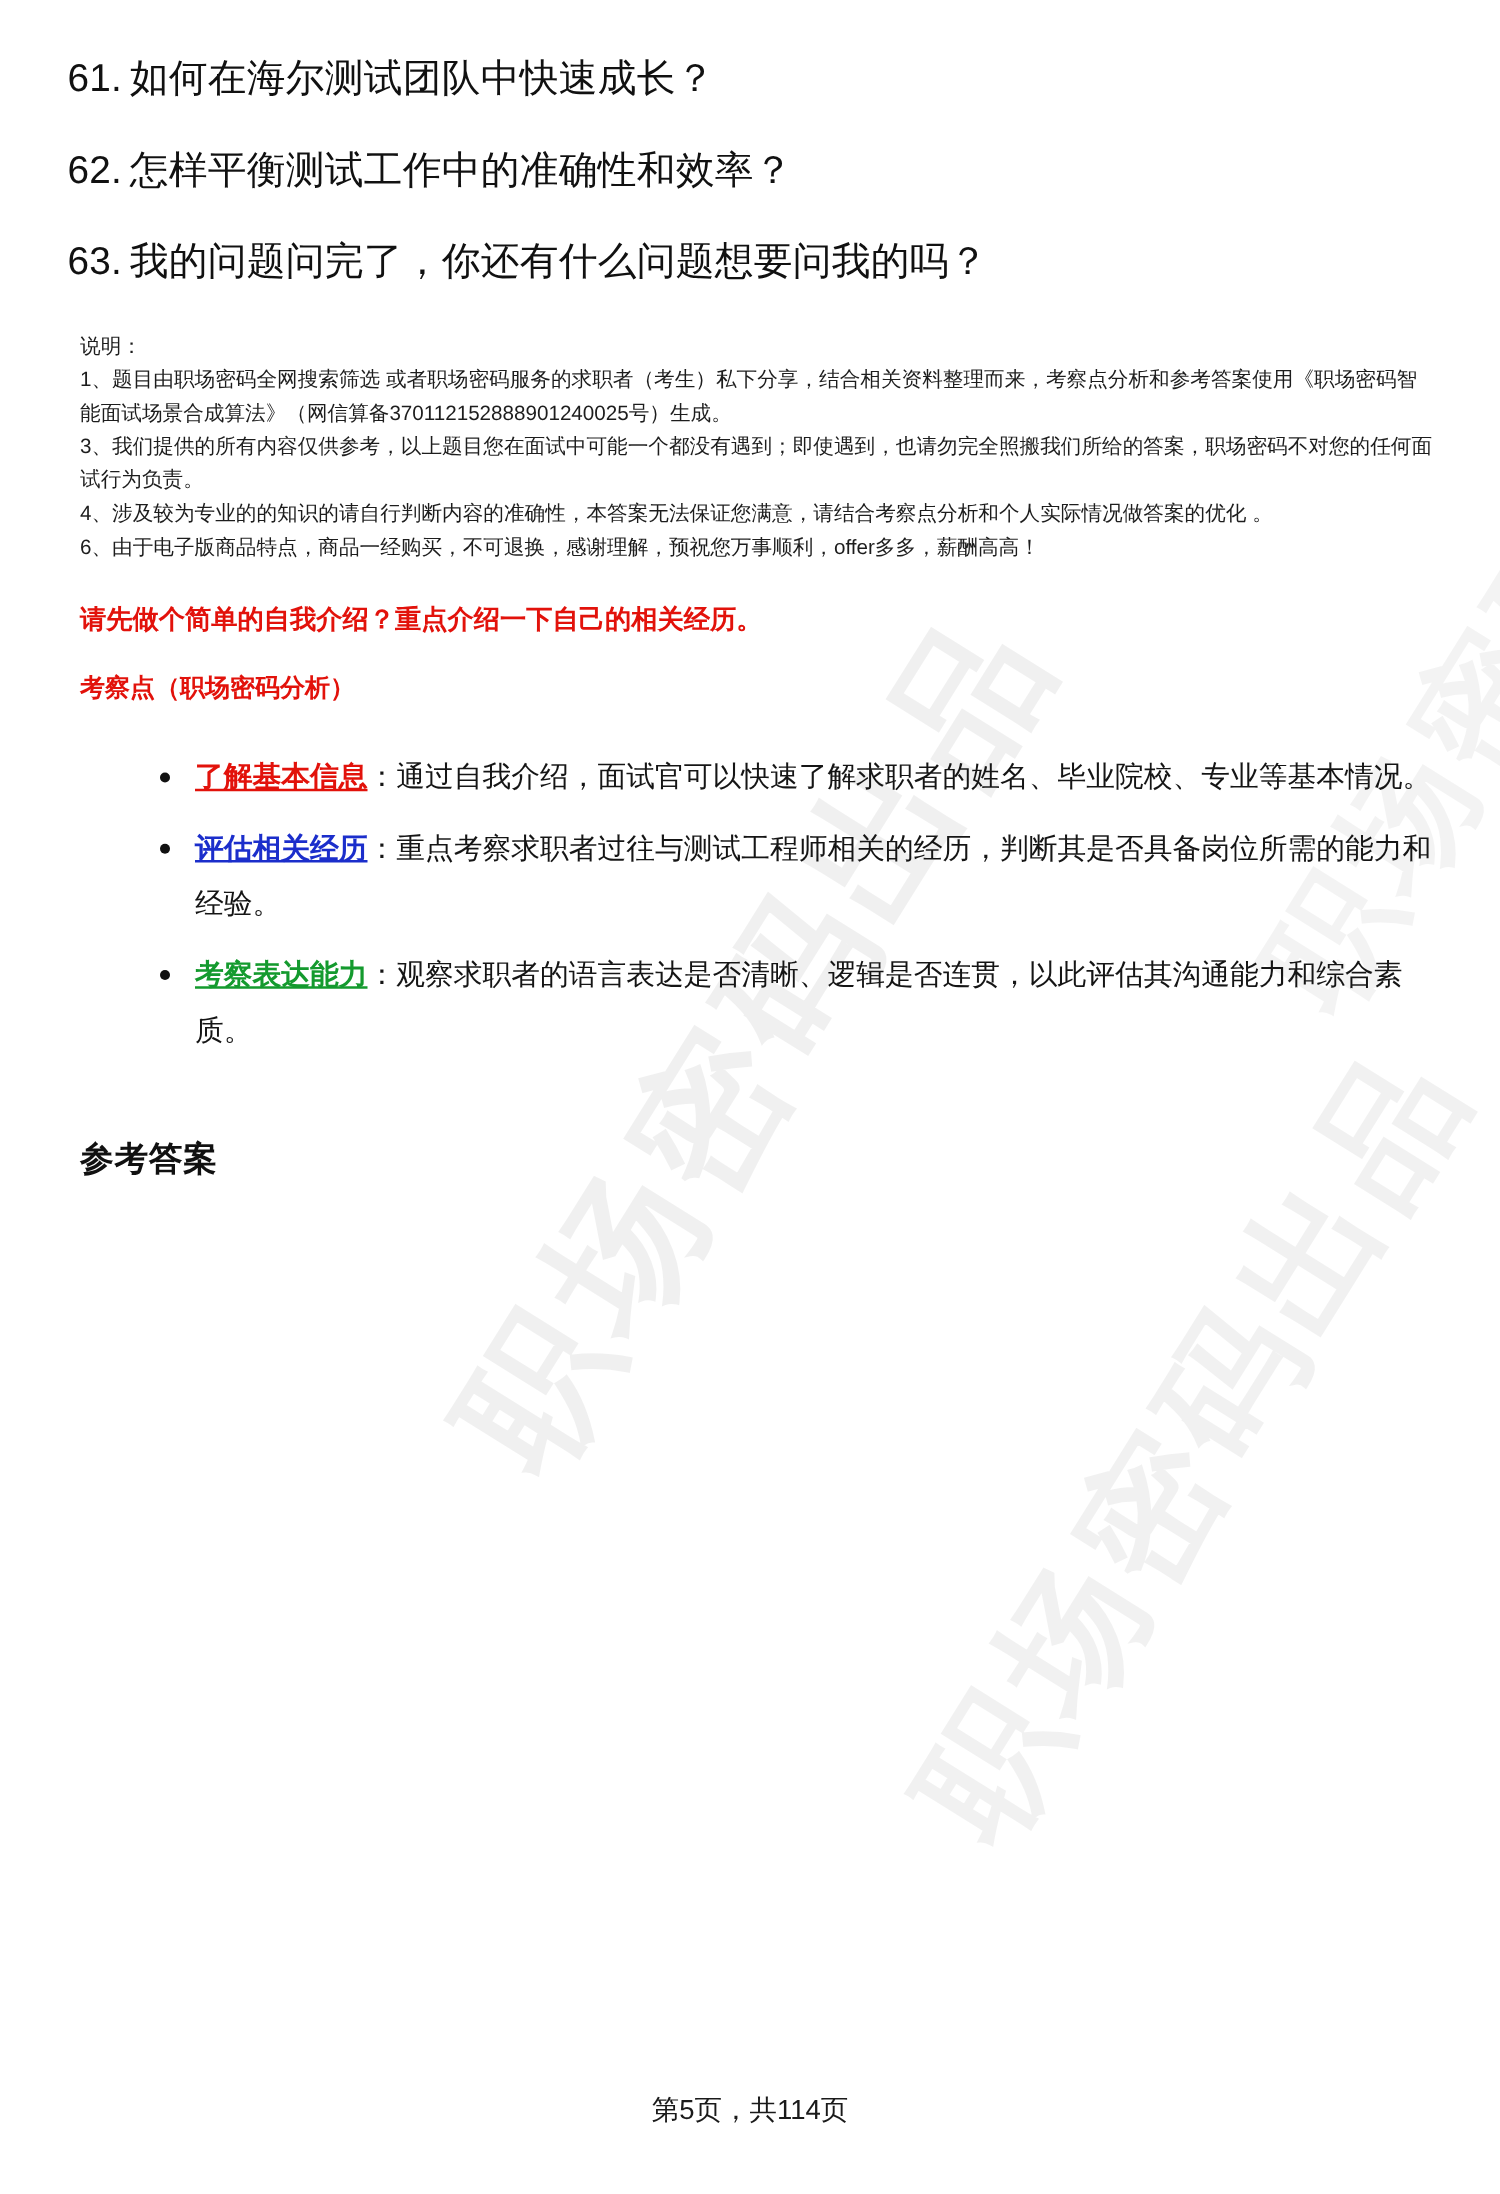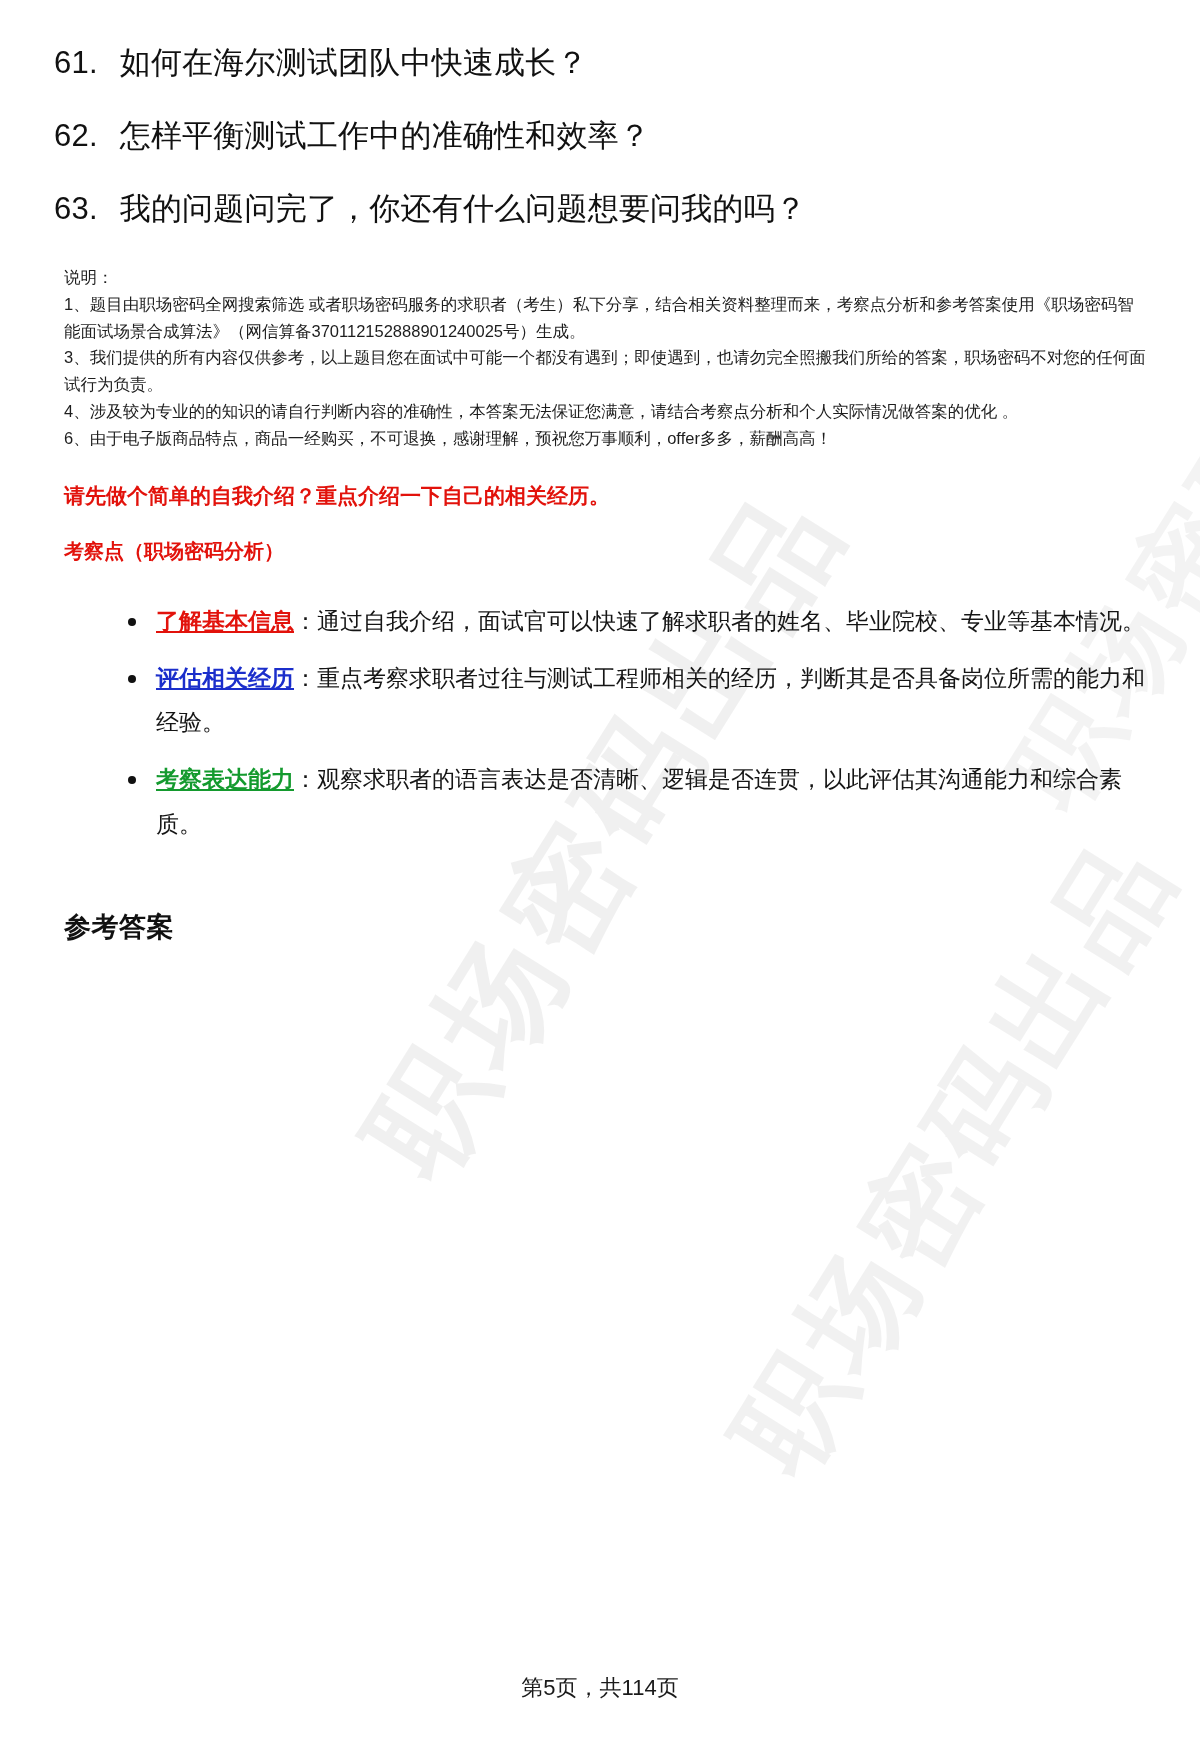--- a/index.html
+++ b/index.html
@@ -75,21 +75,21 @@
   }
   .q-item {
     font-size: 31px;
     line-height: 1.25;
     color: #111111;
     margin-bottom: 34px;
     letter-spacing: 0.2px;
     font-weight: 400;
   }
   .q-item .q-num {
-    margin-right: 22px;
+    margin-right: 6px;
   }
 
   .notes {
     margin-top: 36px;
     padding-left: 10px;
     font-size: 16.5px;
     line-height: 1.62;
     color: #1d1d1d;
   }
   .notes .note-line {

